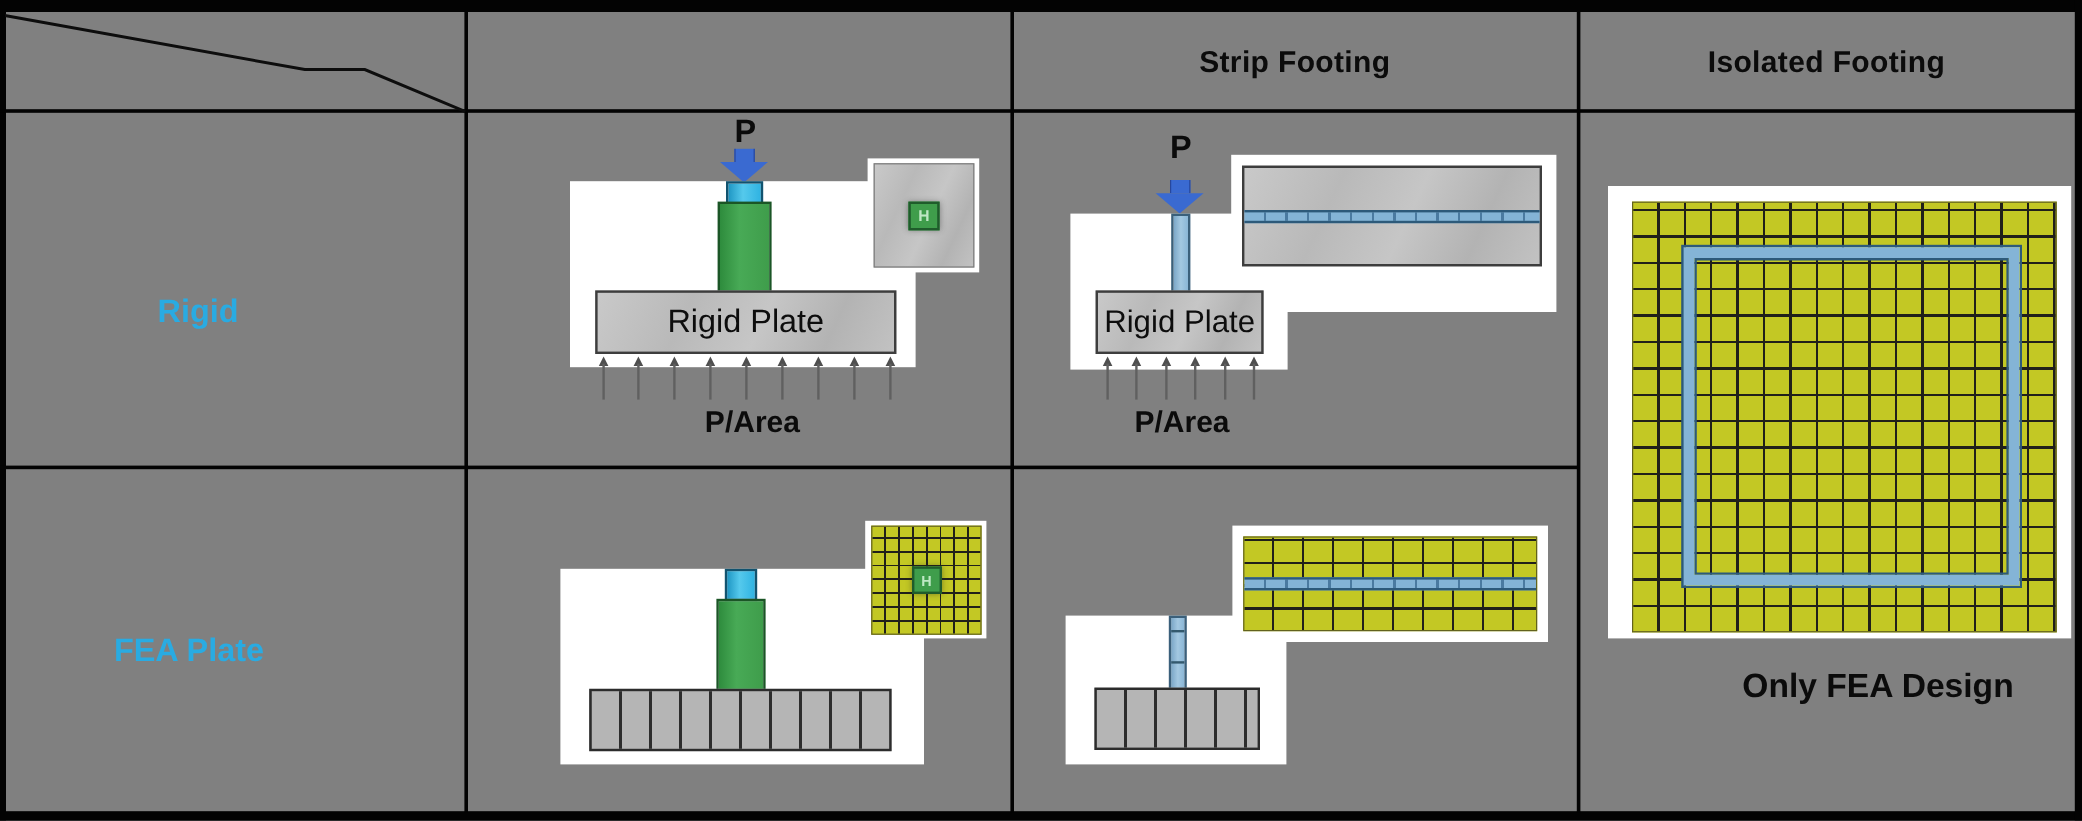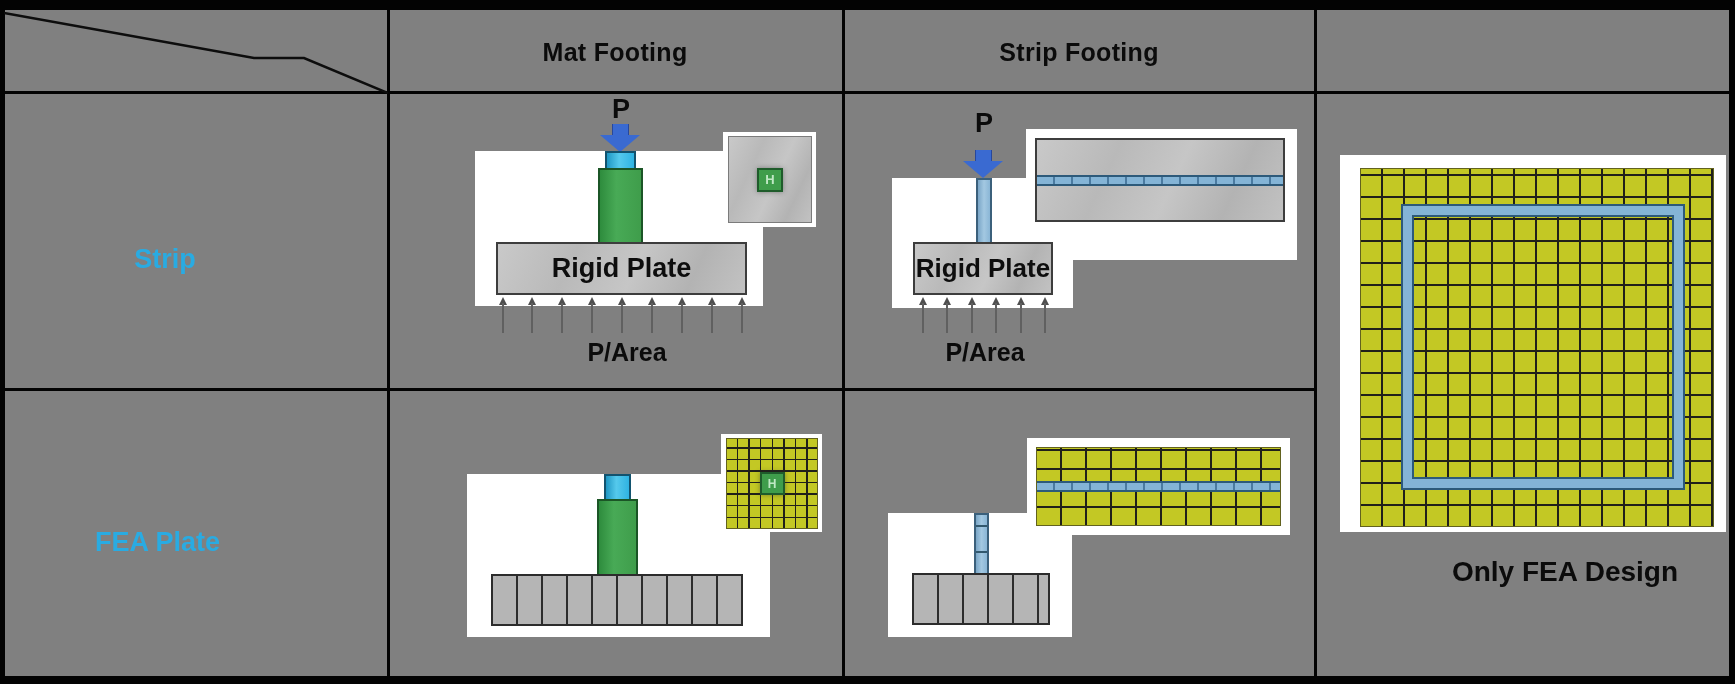--- a/index.html
+++ b/index.html
@@ -5,21 +5,21 @@
   html,body{margin:0;padding:0;background:#000;}
   .stage{position:relative;width:1735px;height:684px;background:#808080;
          font-family:"Liberation Sans",sans-serif;overflow:hidden;}
   .bar{position:absolute;background:#030303;}
   .hdr{position:absolute;font-weight:bold;font-size:25px;color:#0b0b0b;text-align:center;letter-spacing:.3px;}
   .cyan{position:absolute;font-weight:bold;font-size:27px;color:#29abe2;text-align:center;}
   .blk-label{position:absolute;font-weight:bold;color:#0b0b0b;text-align:center;white-space:nowrap;}
   .panel{position:absolute;background:#ffffff;}
   .concrete{background:#bfbfbf linear-gradient(115deg,#c9c9c9,#b9b9b9 30%,#c6c6c6 55%,#b3b3b3 78%,#c2c2c2);}
   .plate{position:absolute;border:2px solid #3d3d3d;display:flex;align-items:center;justify-content:center;}
-  .plate .ptxt{font-weight:bold;color:#0d0d0d;white-space:nowrap;text-align:right;}
+  .plate .ptxt{font-weight:normal;color:#0d0d0d;white-space:nowrap;text-align:right;}
   .seg-plate{position:absolute;background-color:#b5b5b5;border:2px solid #2c2c2c;
     background-image:repeating-linear-gradient(90deg,rgba(0,0,0,0) 0 23px,#2c2c2c 23px 25px);}
   .col-cyan{position:absolute;background:linear-gradient(90deg,#1f97c4,#55c9ec 45%,#2fb3e2);border:2px solid #12536f;}
   .col-green{position:absolute;background:linear-gradient(90deg,#2e8c3d,#48aa56 40%,#3f9d4b);border:2px solid #1b5526;}
   .col-bluethin{position:absolute;background:linear-gradient(90deg,#7aa6c7,#a3c8e1 50%,#8ab6d6);border:2px solid #3b607b;}
   .mesh{position:absolute;background-color:#c3c824;border:1px solid #62621e;
     background-image:repeating-linear-gradient(90deg,rgba(0,0,0,0) 0 20px,#20201a 20px 22px),
                      repeating-linear-gradient(0deg,rgba(0,0,0,0) 0 20px,#20201a 20px 22px);}
   .mesh.small{background-image:repeating-linear-gradient(90deg,rgba(0,0,0,0) 0 10px,#20201a 10px 11.5px),
                                repeating-linear-gradient(0deg,rgba(0,0,0,0) 0 10px,#20201a 10px 11.5px);}
@@ -56,24 +56,24 @@
   <div class="bar" style="left:387px;top:10px;width:3px;height:667px;"></div>
   <div class="bar" style="left:842px;top:10px;width:3px;height:667px;"></div>
   <div class="bar" style="left:1314px;top:10px;width:3px;height:667px;"></div>
   <div class="bar" style="left:0;top:91px;width:1735px;height:3px;"></div>
   <div class="bar" style="left:0;top:388px;width:1315px;height:3px;"></div>
 
   <svg style="left:4px;top:11px;" width="384" height="84" viewBox="0 0 384 84">
     <polyline points="0,2 250,47 300,47 384,82" fill="none" stroke="#0d0d0d" stroke-width="2.5"></polyline>
   </svg>
 
-  <div class="hdr" style="left:390px;top:38px;width:450px;">Mat Footing</div>
   <div class="hdr" style="left:845px;top:38px;width:468px;">Strip Footing</div>
+  <div class="hdr" style="left:1317px;top:38px;width:410px;">Isolated Footing</div>
 
-  <div class="cyan" style="left:0;top:244px;width:330px;">Strip</div>
+  <div class="cyan" style="left:0;top:244px;width:330px;">Rigid</div>
   <div class="cyan" style="left:0;top:527px;width:315px;">FEA Plate</div>
 
   <div>
     <div class="blk-label" style="left:595px;top:94px;width:52px;font-size:27px;">P</div>
     <div class="parrow" style="left:600px;top:124px;">
       <div class="stem"></div>
         <div class="tri"></div>
     </div>
     <div class="panel" style="left:475px;top:151px;width:288px;height:155px;"></div>
     <div class="col-cyan" style="left:605px;top:151px;width:27px;height:17px;"></div>

